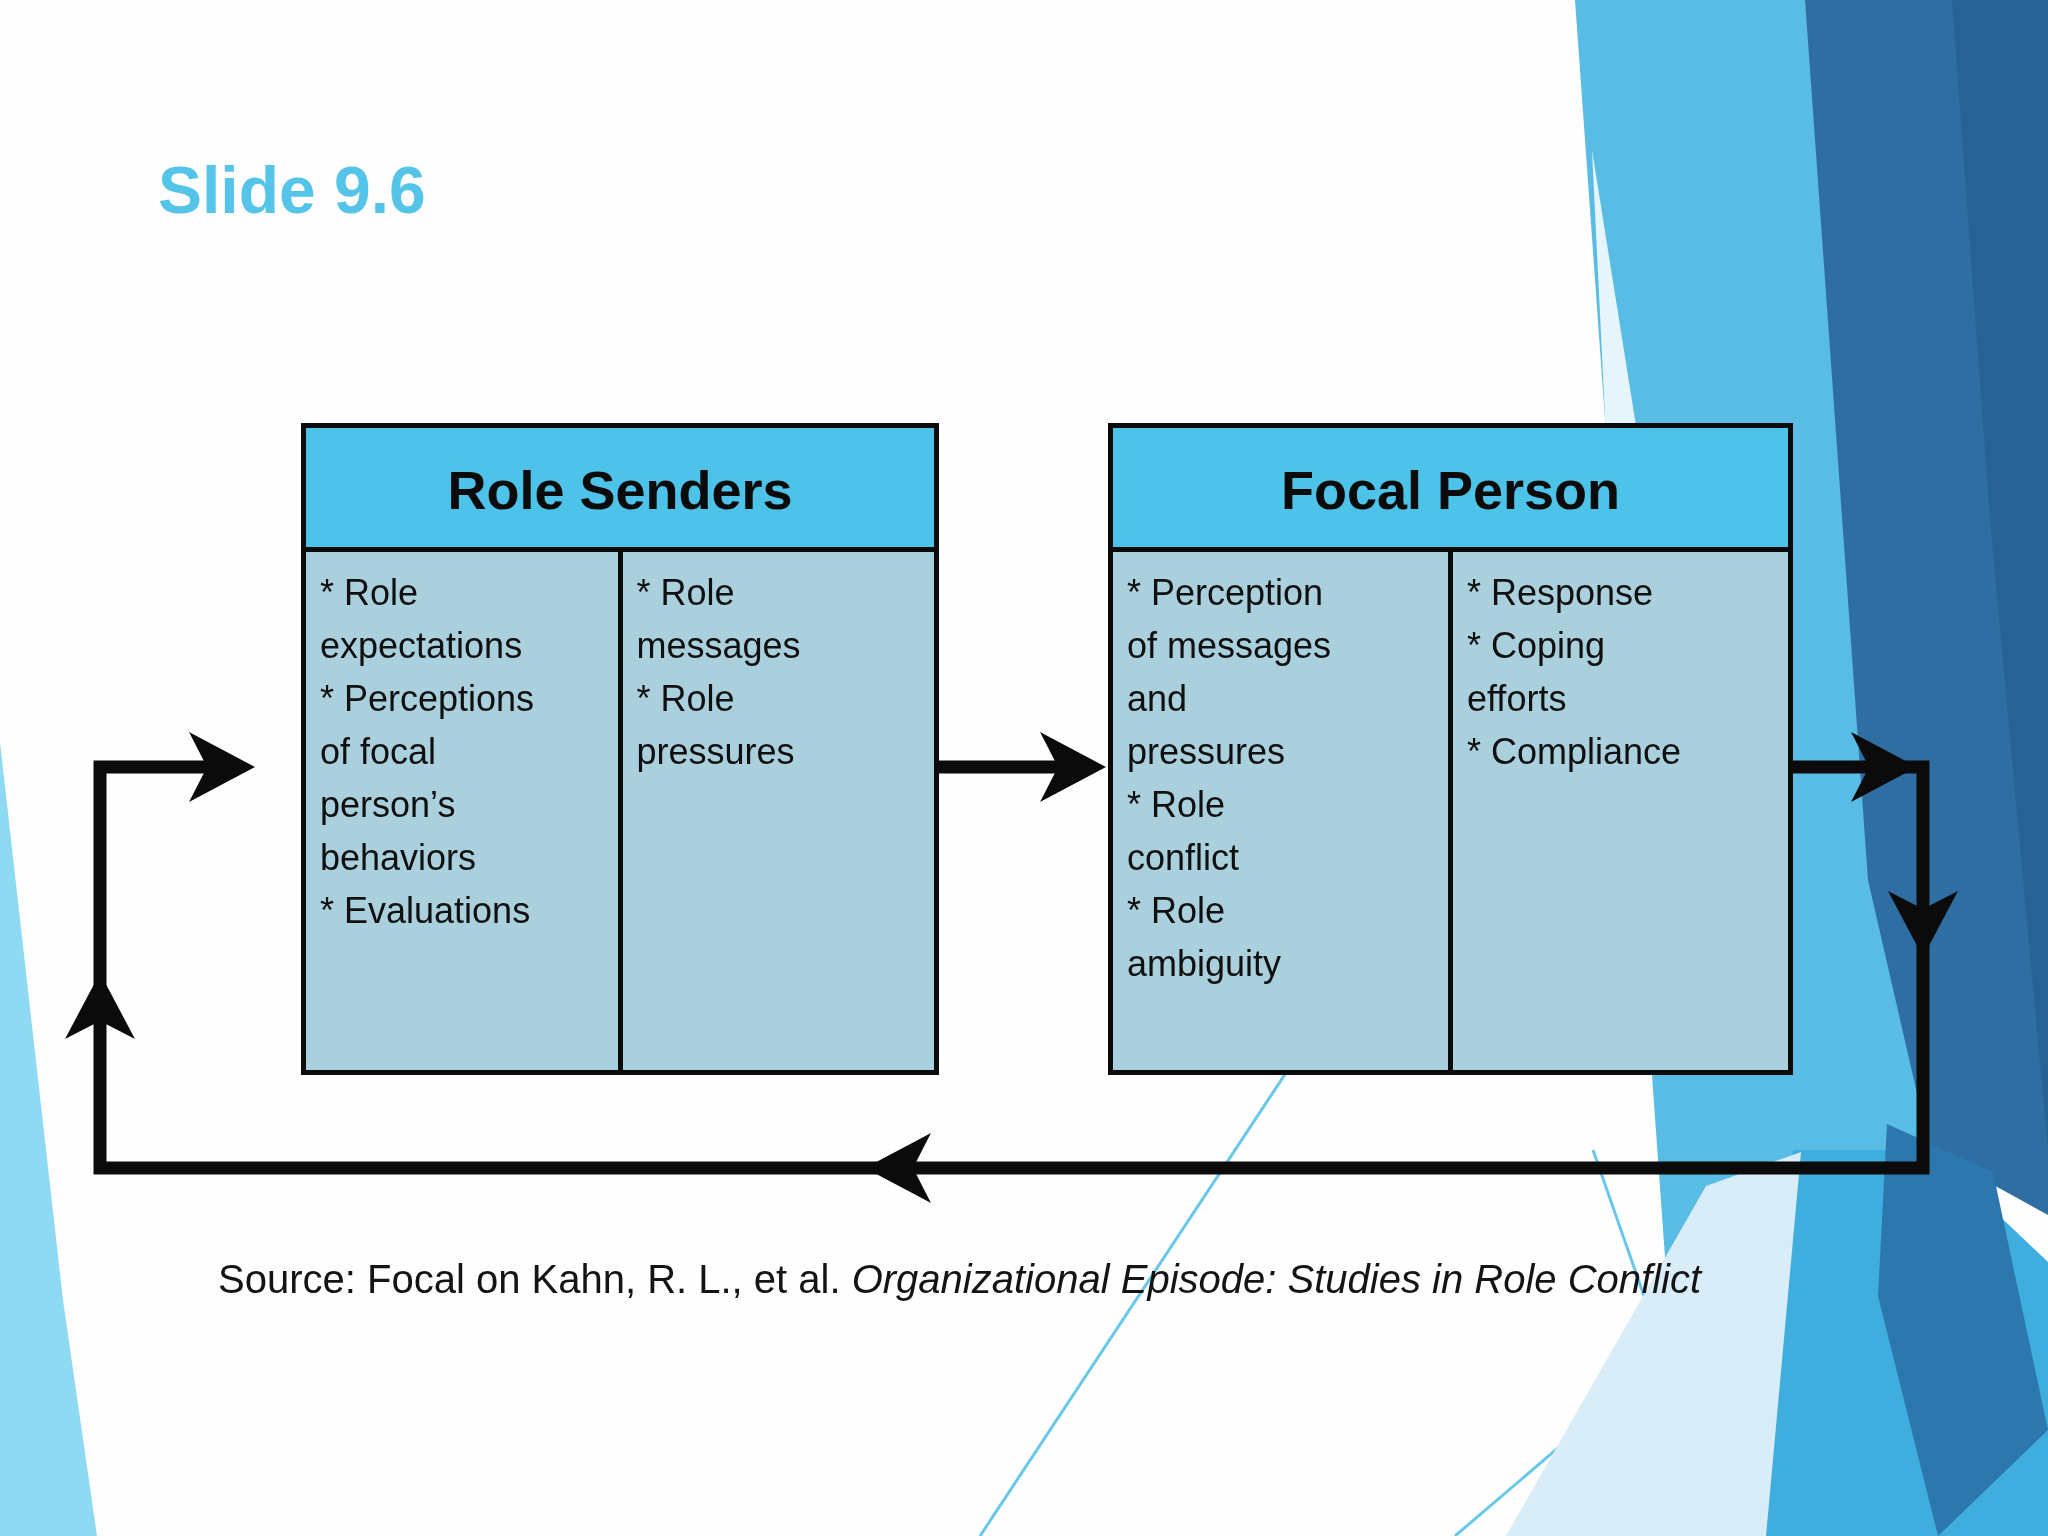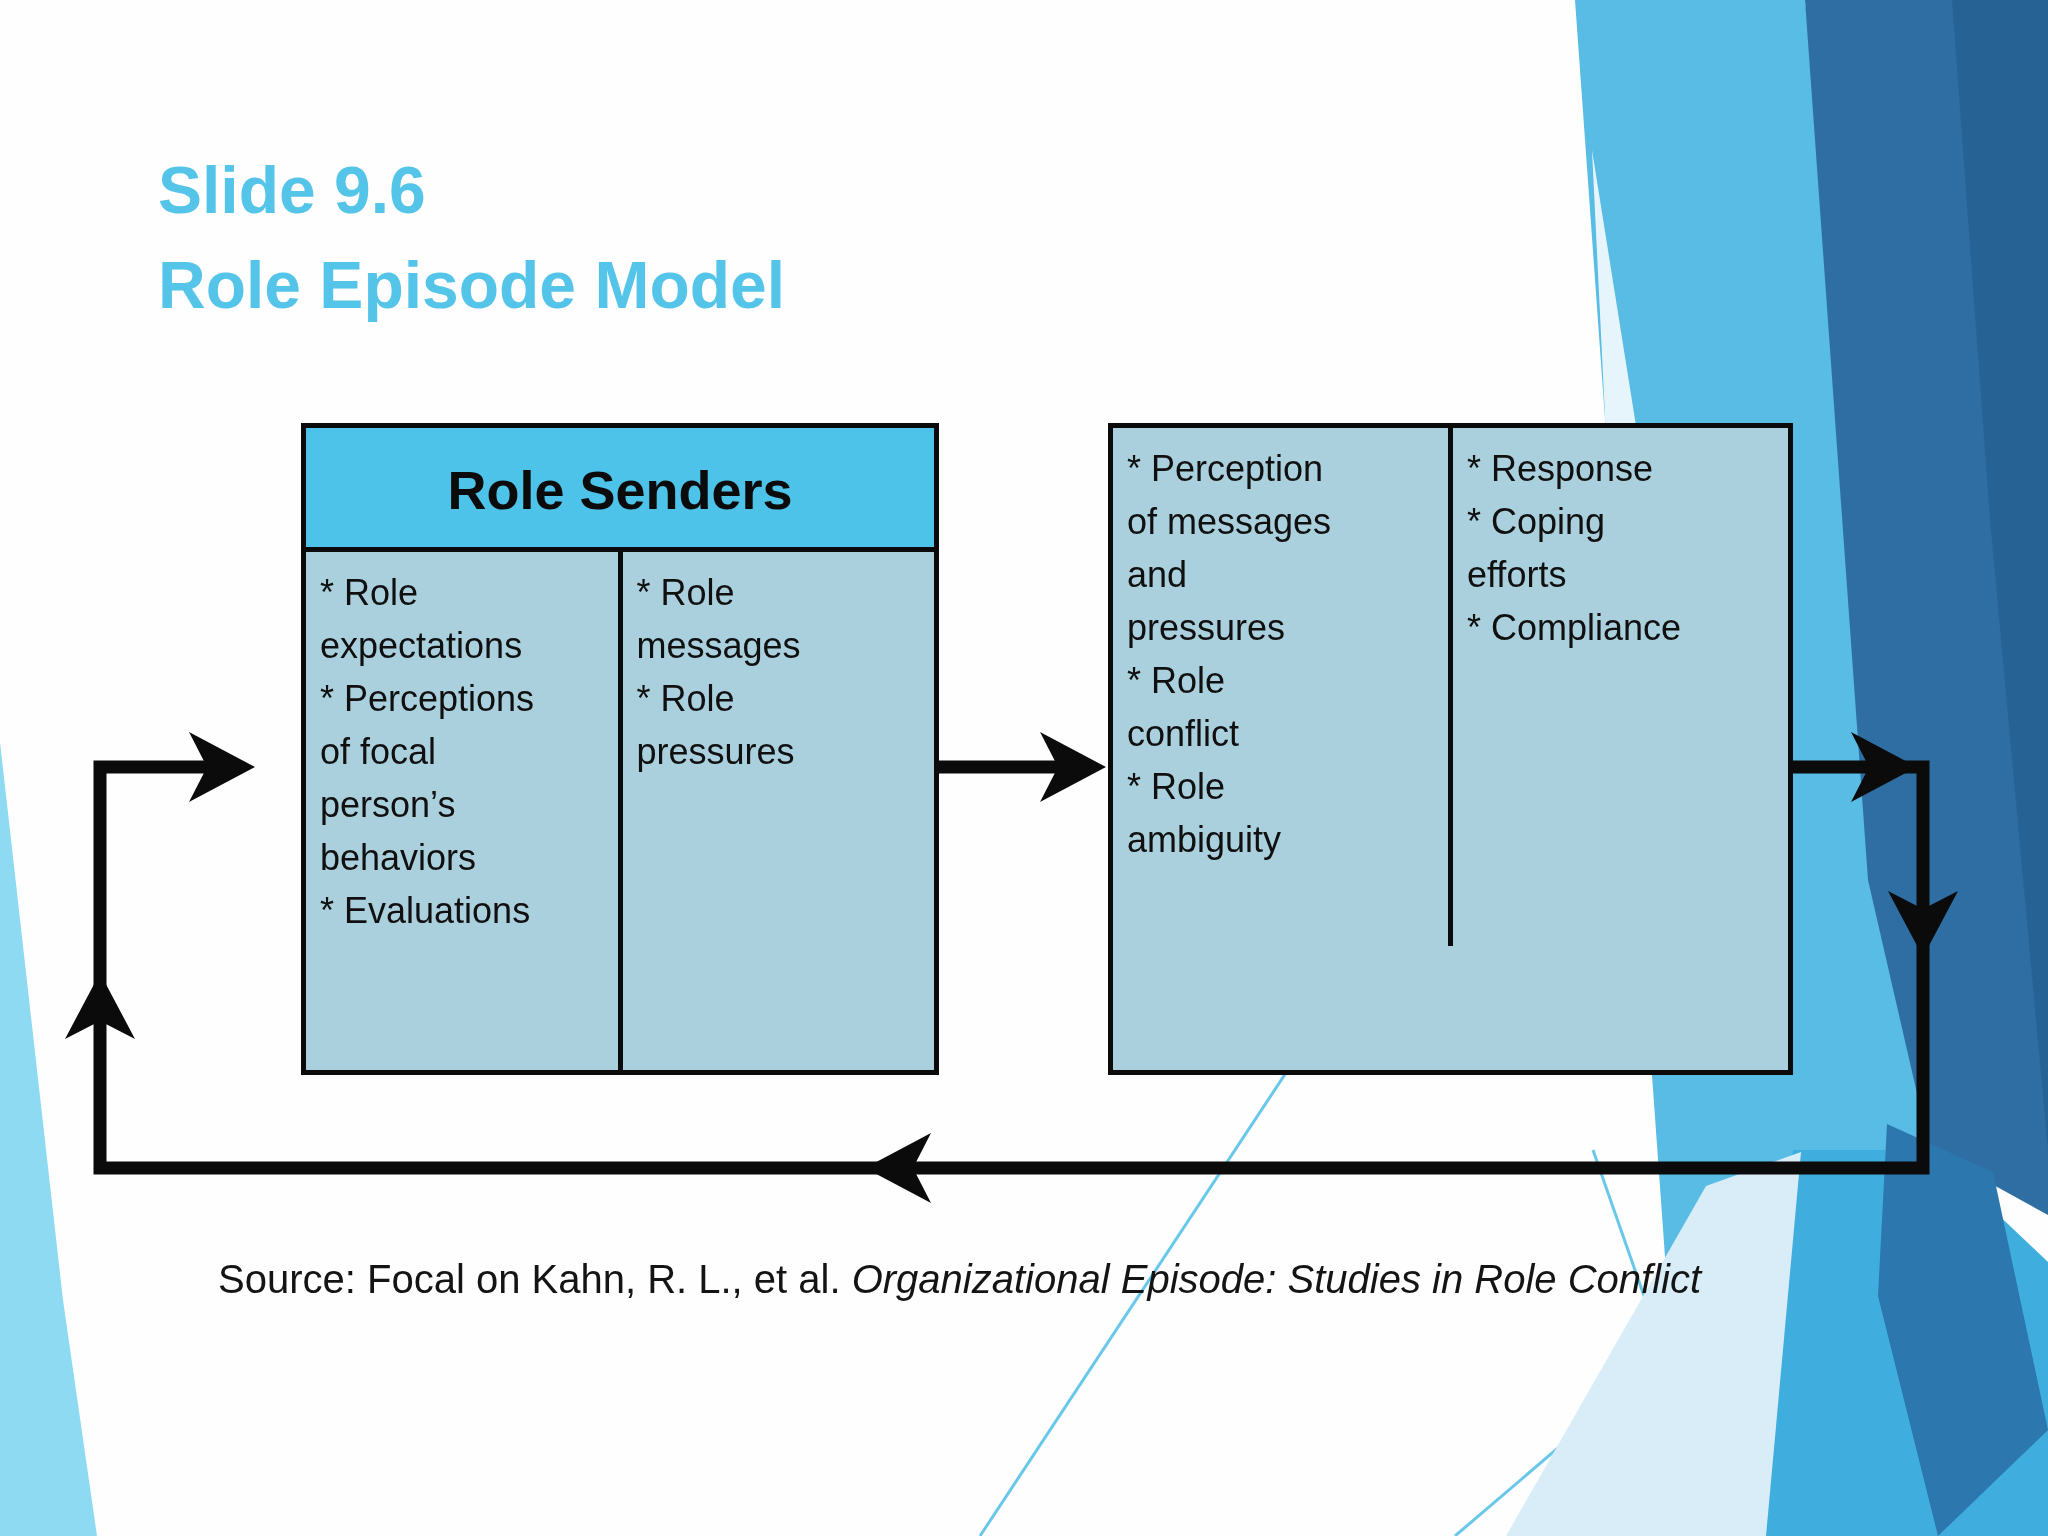--- a/index.html
+++ b/index.html
@@ -98,21 +98,20 @@
     <polygon class="shape-dark" points="1805,0 2048,0 2048,1215 1930,1150 1868,880"></polygon>
     <polygon class="shape-darker" points="1952,0 2048,0 2048,1150 1990,520"></polygon>
     <polygon class="shape-bottomblue" points="1793,1150 1930,1150 2048,1262 2048,1536 1758,1536"></polygon>
     <polygon class="shape-navyw" points="1887,1124 1993,1172 2048,1430 1938,1536 1878,1296"></polygon>
     <polygon class="shape-pale" points="1706,1186 1801,1152 1766,1536 1506,1536"></polygon>
     <polygon class="shape-leftw" points="0,742 63,1300 97,1536 0,1536"></polygon>
   </svg>
 
   <div class="slide-title">
     <div>Slide 9.6</div>
-    <div>Role Episode Model</div>
   </div>
 
   <svg class="arrows" viewBox="0 0 2048 1536" aria-hidden="true">
 
     <polyline class="arrow-stroke" points="1792,767 1923,767 1923,1168 100,1168 100,767 210,767"></polyline>
 
     <line class="arrow-stroke" x1="938" y1="767" x2="1058" y2="767"></line>
 
     <polygon class="arrow-head" points="1106,767 1040,732 1058,767 1040,802"></polygon>
     <polygon class="arrow-head" points="1917,767 1851,732 1869,767 1851,802"></polygon>
@@ -133,20 +132,21 @@
    behaviors
 * Evaluations</div>
       <div class="box-col">* Role
    messages
 * Role
    pressures</div>
     </div>
   </div>
 
   <div class="box box-focal-person">
+    <div class="box-header">Focal Person</div>
     <div class="box-body">
       <div class="box-col divided">* Perception
    of messages
    and
    pressures
 * Role
    conflict
 * Role
    ambiguity</div>
       <div class="box-col">* Response

